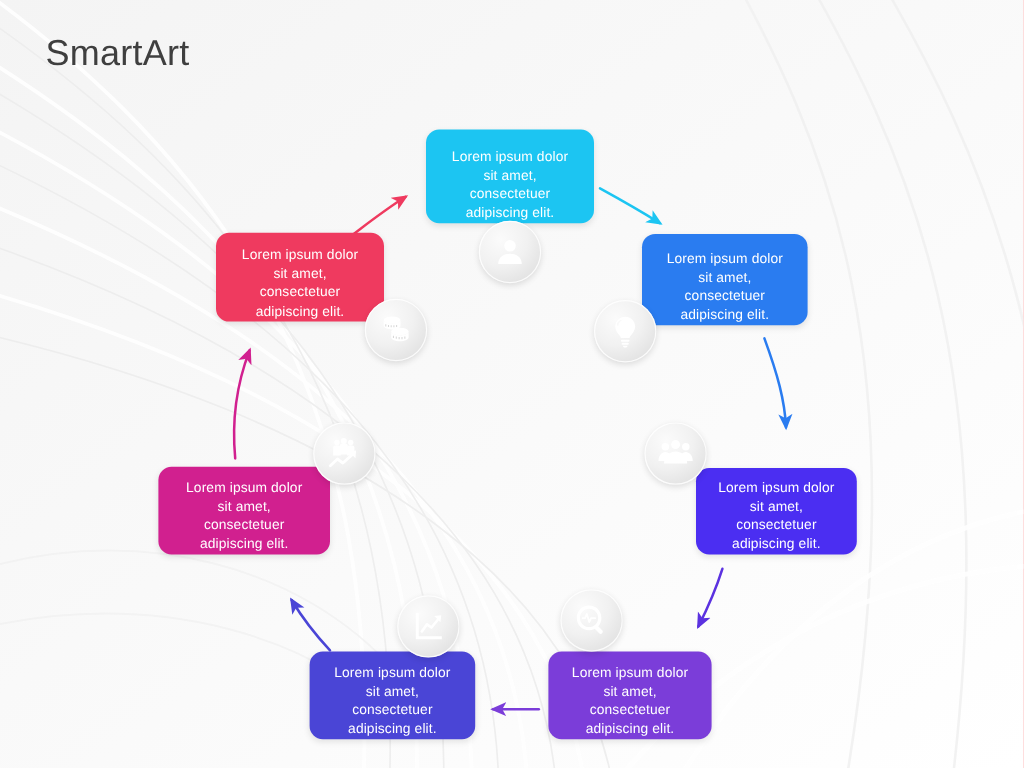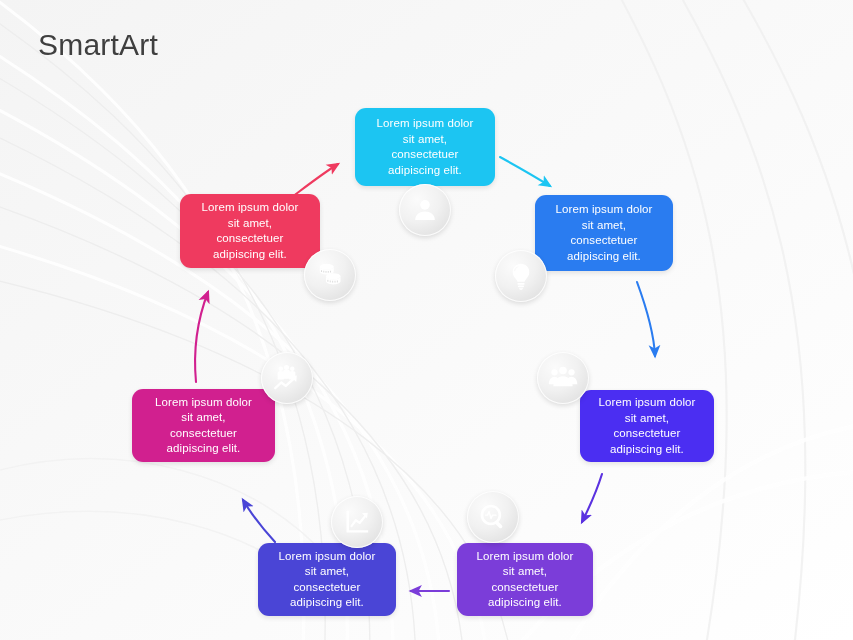--- a/index.html
+++ b/index.html
@@ -46,21 +46,21 @@
     height: 640px;
     pointer-events: none;
   }
 
   
   .node-box {
     position: absolute;
     border-radius: 11px;
     box-sizing: border-box;
     display: flex;
-    align-items: center;
+    align-items: flex-end;
     justify-content: center;
     box-shadow: 0 2px 5px rgba(0,0,0,0.10);
   }
   .node-text {
     color: #ffffff;
     font-size: 11.5px;
     line-height: 15.5px;
     text-align: center;
     padding: 0 10px;
     white-space: pre-line;

